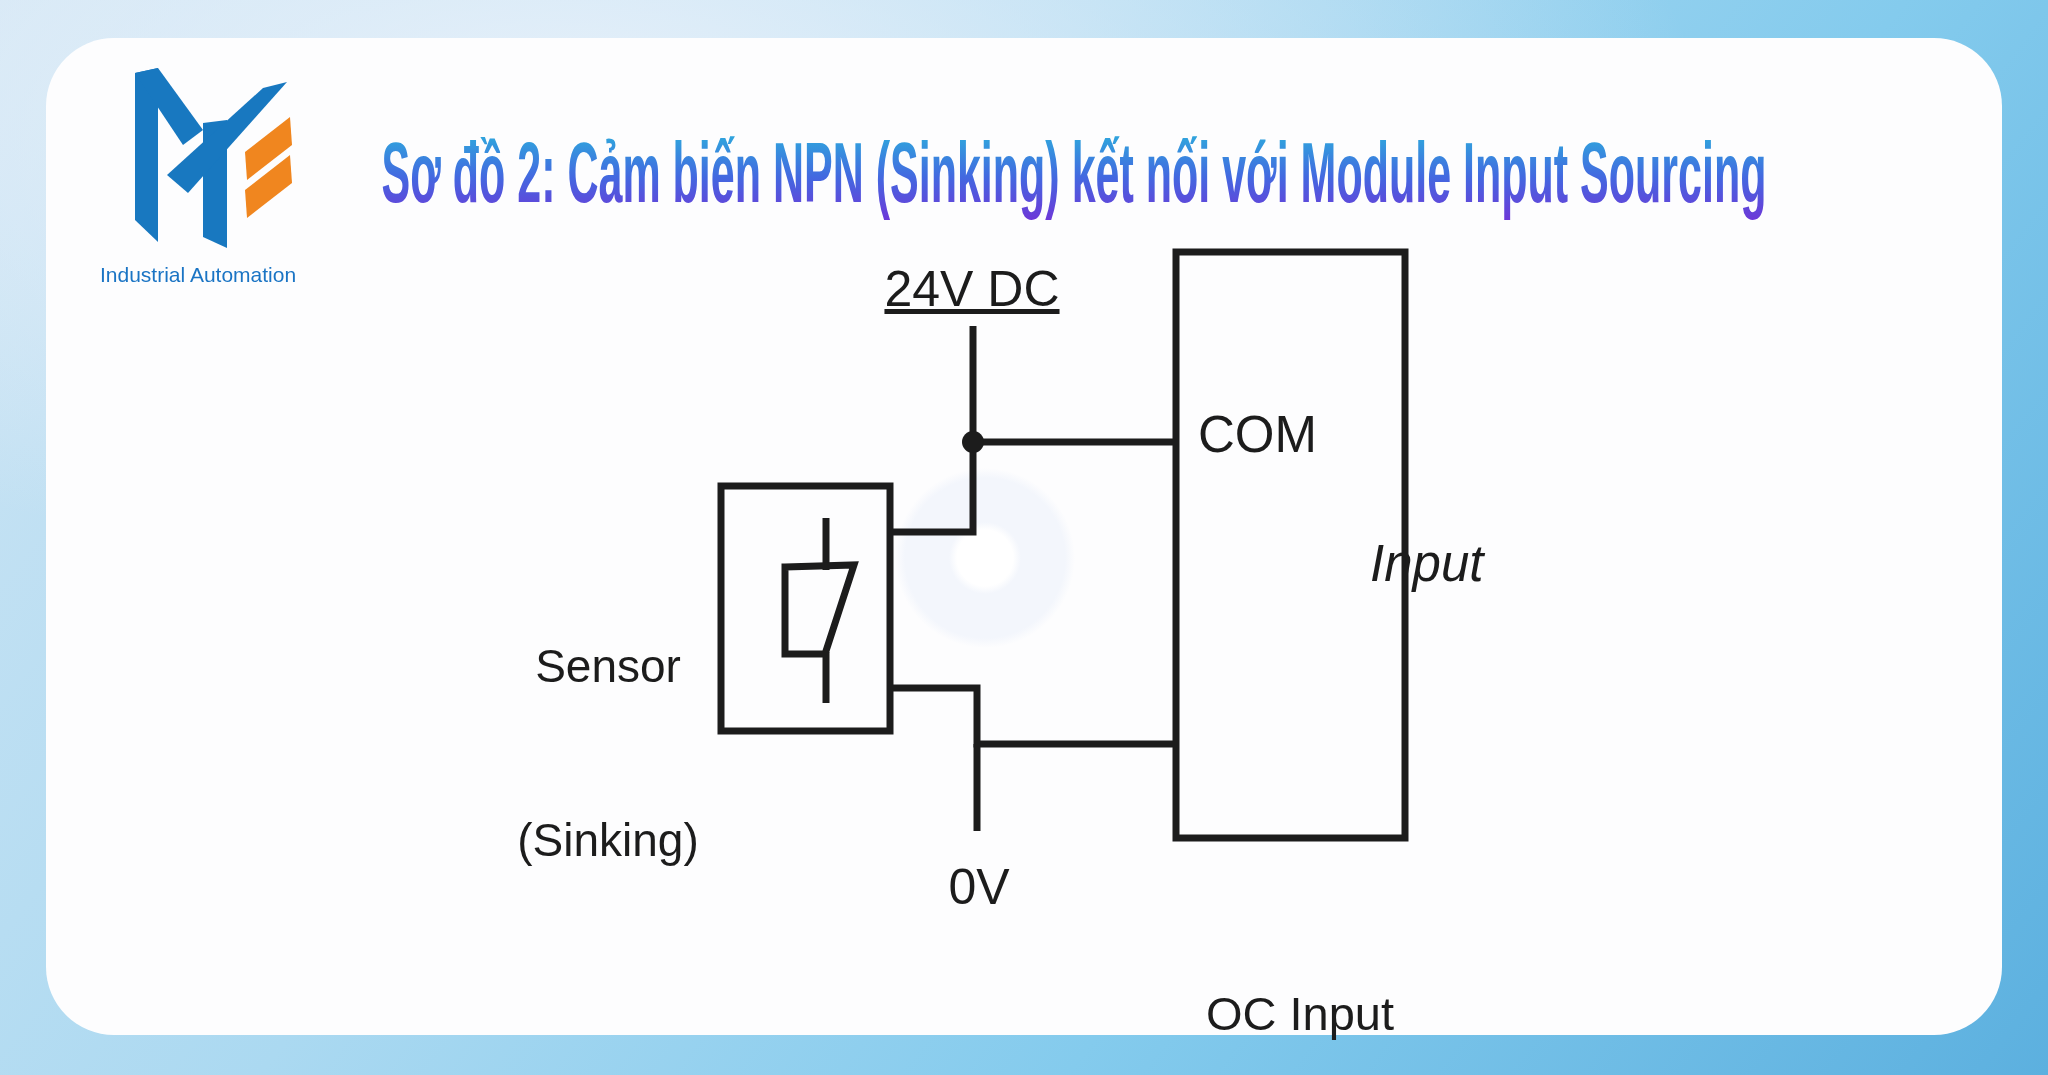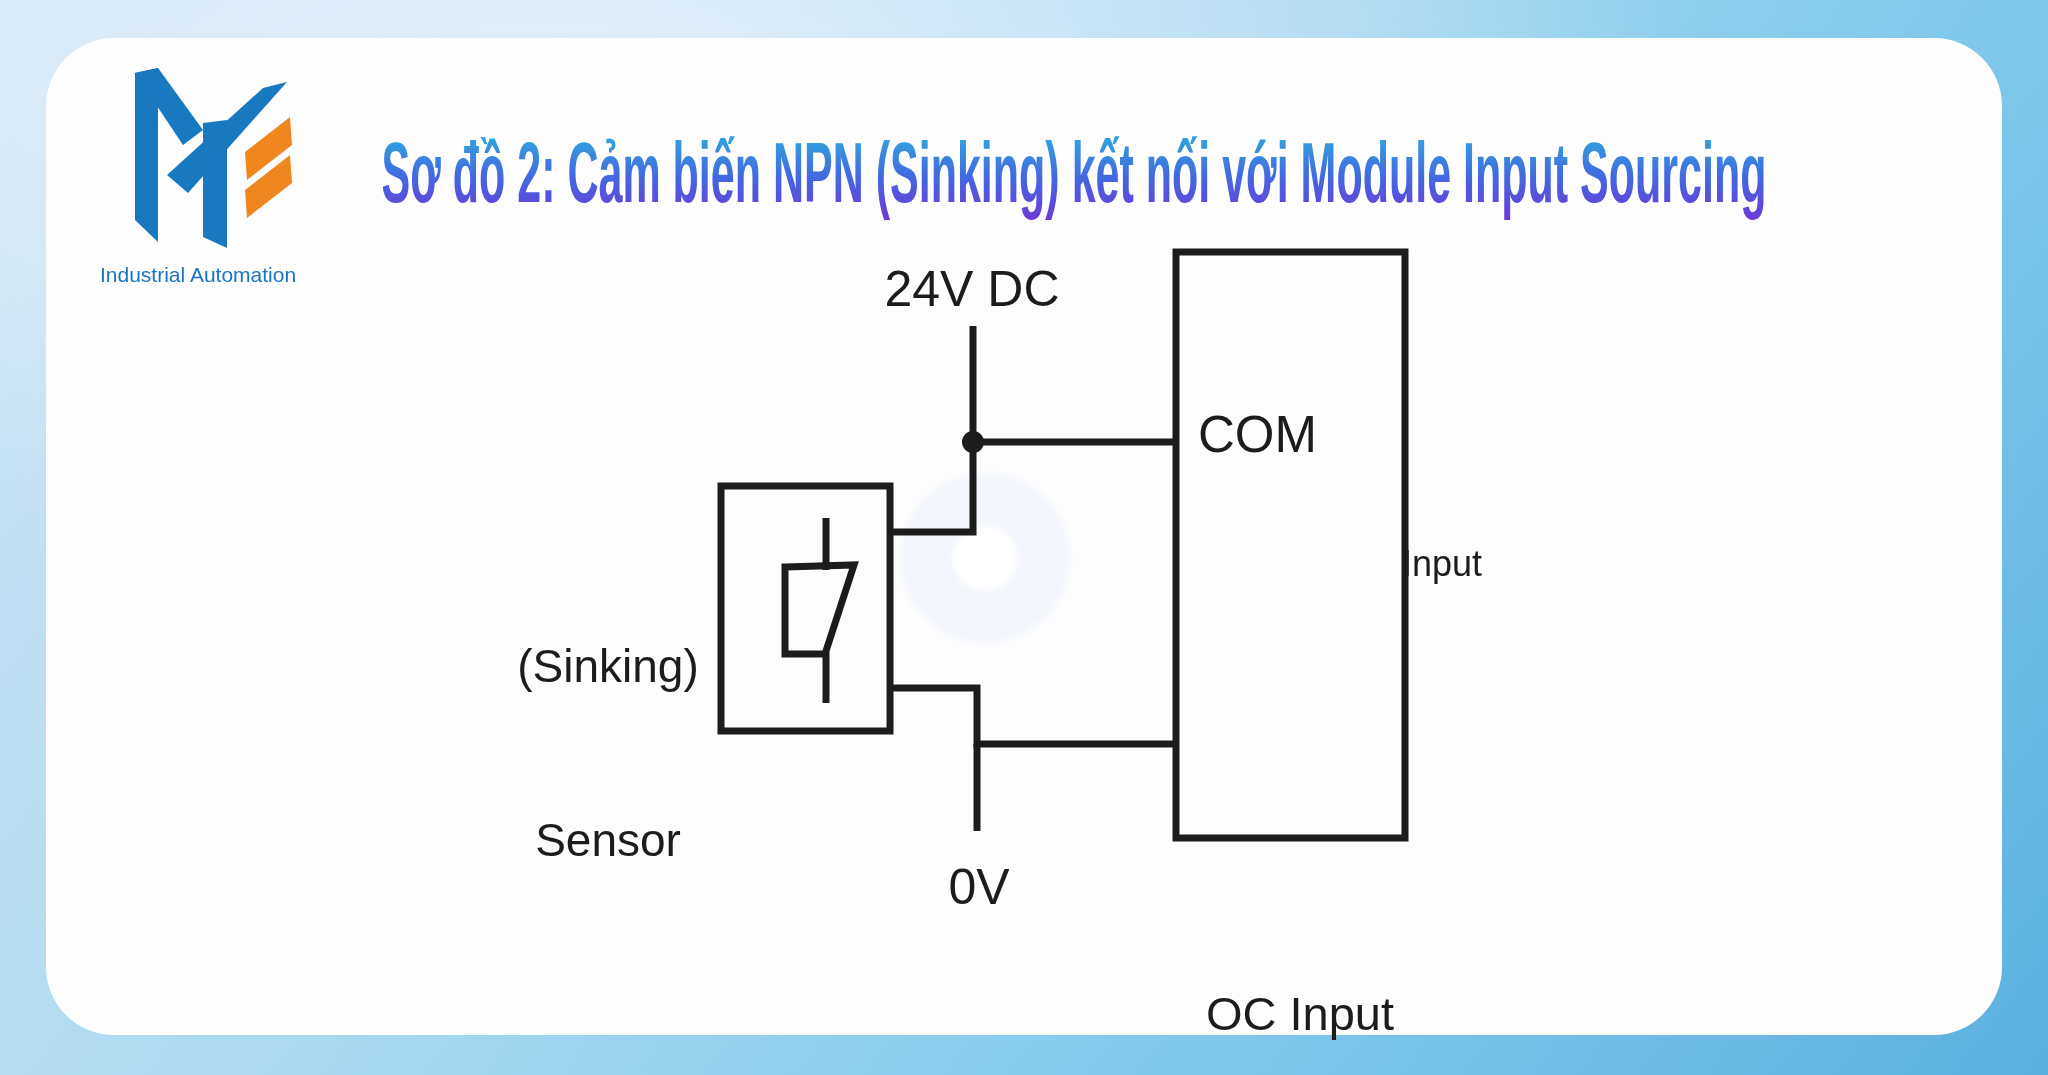--- a/index.html
+++ b/index.html
@@ -14,23 +14,23 @@
     position:absolute;left:46px;top:38px;width:1956px;height:997px;
     background:#fdfdfe;border-radius:68px;
   }
   .watermark{
     position:absolute;left:895px;top:468px;width:180px;height:180px;border-radius:50%;
     background:radial-gradient(circle at 50% 50%, #ffffff 0 28px, #f3f6fc 36px 80px, rgba(243,246,252,0) 90px);
   }
   .overlay{position:absolute;left:0;top:0;width:2048px;height:1075px;}
   .lbl{position:absolute;color:#1c1c1c;white-space:pre;}
   .lbl-center{text-align:center;}
-  .lbl-24v{left:822px;top:263px;width:300px;font-size:50px;line-height:52px;}
+  .lbl-24v{left:822px;top:263px;width:300px;font-size:50px;line-height:52px;text-decoration:underline;}
   .lbl-com{left:1198px;top:409px;font-size:51px;line-height:52px;}
-  .lbl-input{left:1402px;top:538px;font-size:36px;line-height:52px;}
+  .lbl-input{left:1370px;top:538px;font-size:51px;line-height:52px;font-style:italic;}
   .lbl-sensor{left:408px;top:521px;width:400px;font-size:46px;line-height:58px;}
   .lbl-0v{left:879px;top:861px;width:200px;font-size:50px;line-height:52px;}
   .lbl-module{left:1100px;top:859px;width:400px;font-size:47px;line-height:62px;}
   .lbl-tagline{left:100px;top:263px;width:230px;font-size:21px;line-height:23px;color:#1a74c4;text-align:left;}
 </style>
 </head>
 <body>
 
 <div class="stage">
 
@@ -85,22 +85,22 @@
 
   <div class="lbl lbl-tagline">Industrial Automation</div>
 
   <div class="lbl lbl-24v lbl-center">24V DC</div>
 
   <div class="lbl lbl-com">COM</div>
 
   <div class="lbl lbl-input">Input</div>
 
   <div class="lbl lbl-sensor lbl-center">
+    <div>Sensor</div>
     <div>(Sinking)</div>
-    <div>Sensor</div>
   </div>
 
   <div class="lbl lbl-0v lbl-center">0V</div>
 
   <div class="lbl lbl-module lbl-center">
     <div>OC Input</div>
     
   </div>
 
 </div>

